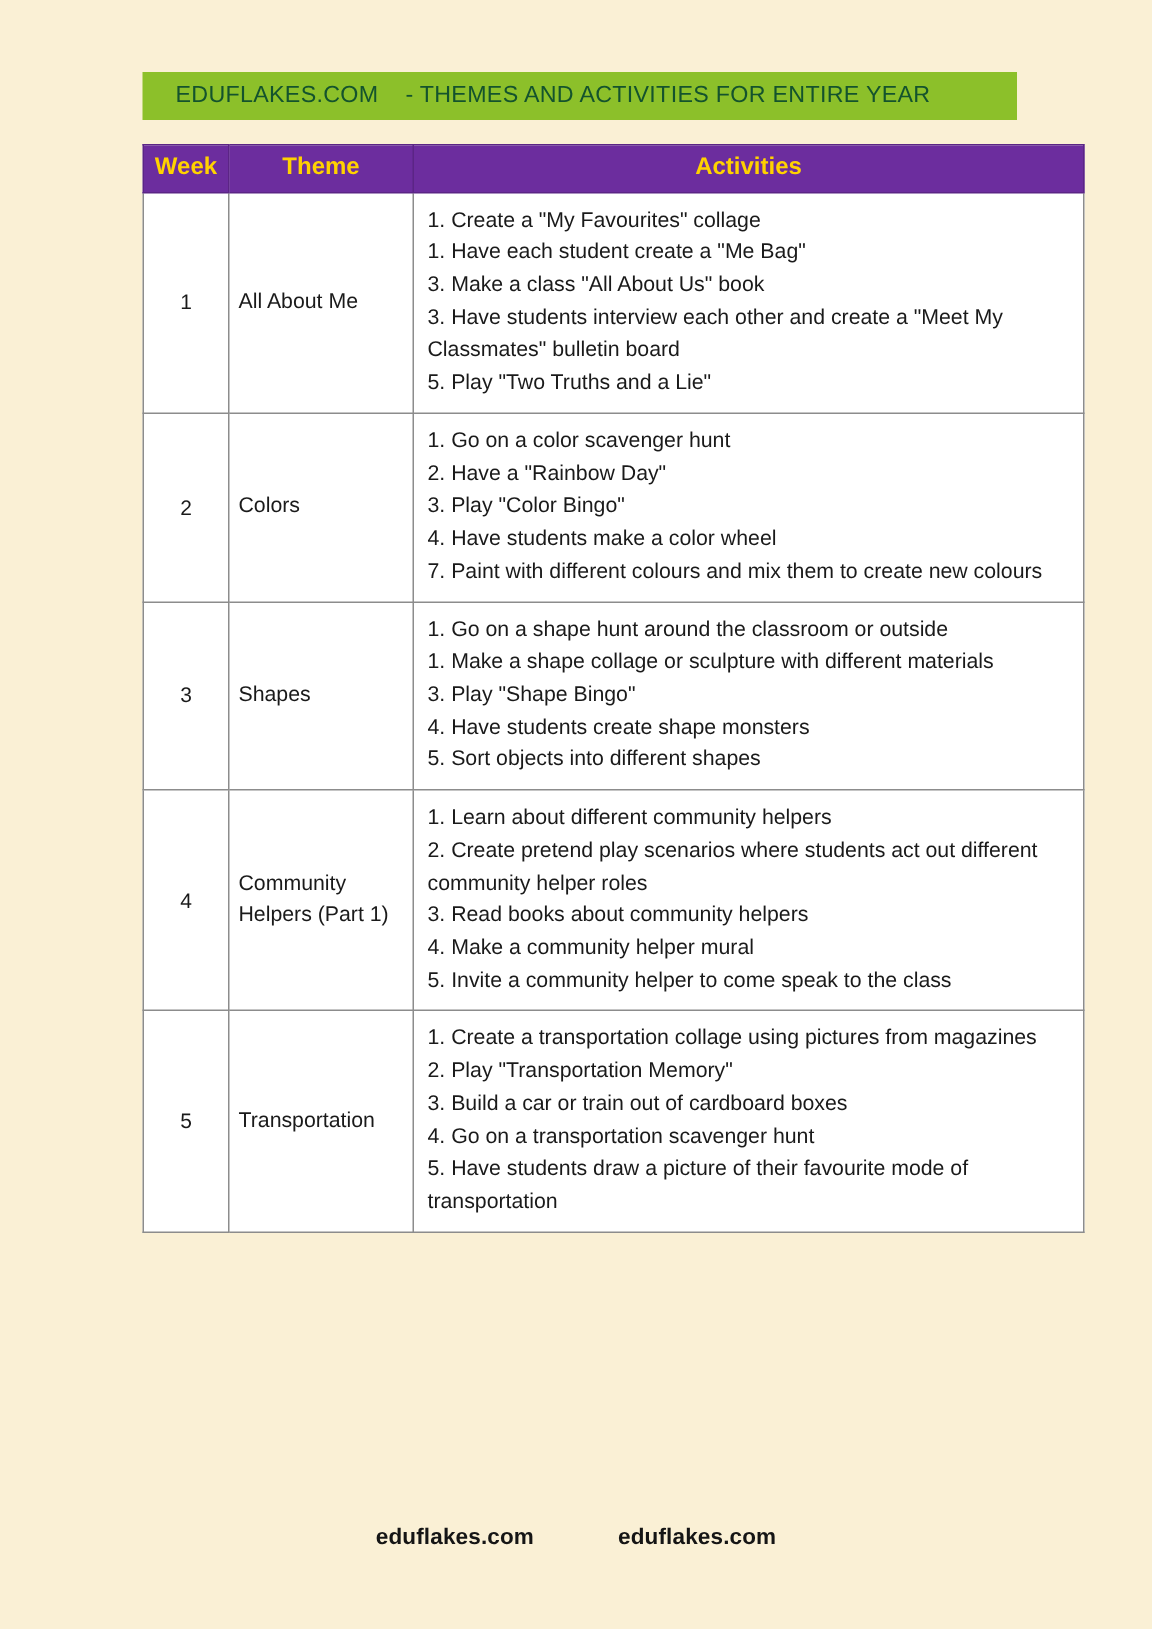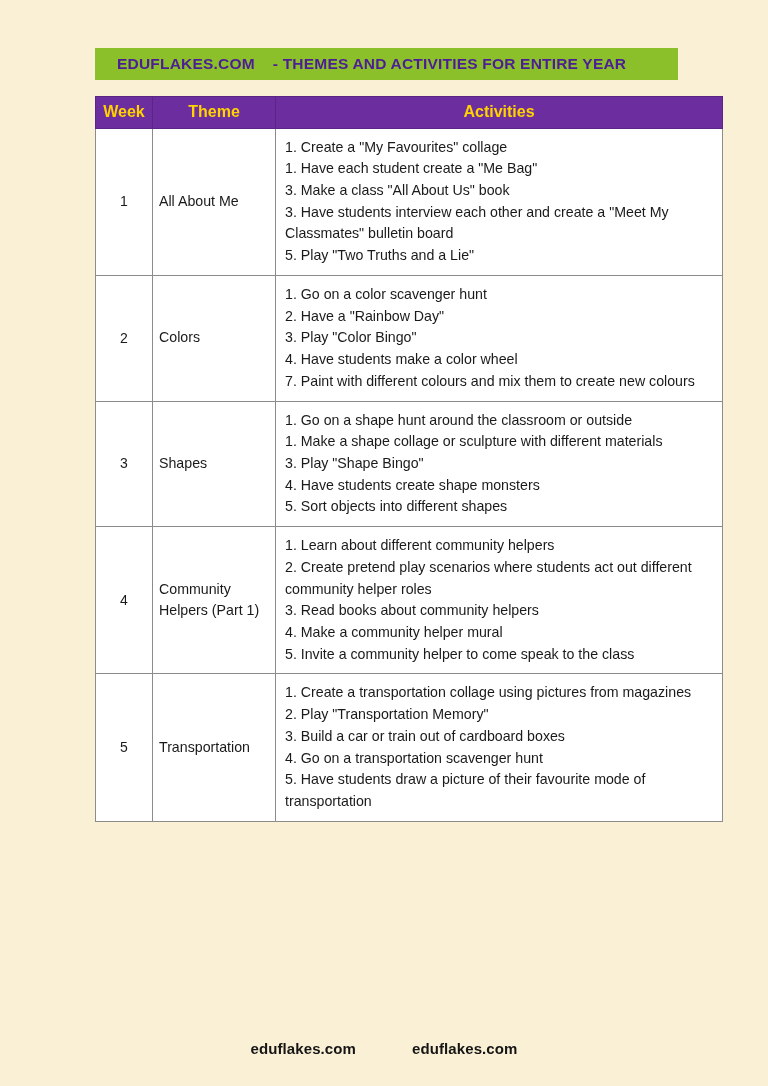--- a/index.html
+++ b/index.html
@@ -28,23 +28,23 @@
     width: 100%;
     height: 100%;
     background: #8cc02a;
     display: flex;
     align-items: center;
     box-sizing: border-box;
     padding-left: 22px;
   }
   .banner-text {
     font-size: 15.5px;
-    font-weight: bold;
+    font-weight: normal;
     letter-spacing: 0.2px;
-    color: #4c1d95;
+    color: #14532d;
     white-space: pre;
   }
 
   
   .table-wrap {
     position: absolute;
     left: 95px;
     top: 96px;
     width: 627px;
   }
@@ -96,21 +96,20 @@
   
   .footer {
     position: absolute;
     left: 0;
     top: 1016px;
     width: 768px;
     display: flex;
     justify-content: center;
     align-items: baseline;
     gap: 56px;
-    margin-top: 24px;
   }
   .footer-item {
     font-size: 15px;
     font-weight: bold;
     color: #151515;
     letter-spacing: 0.1px;
   }
 </style>
 </head>
 <body>

